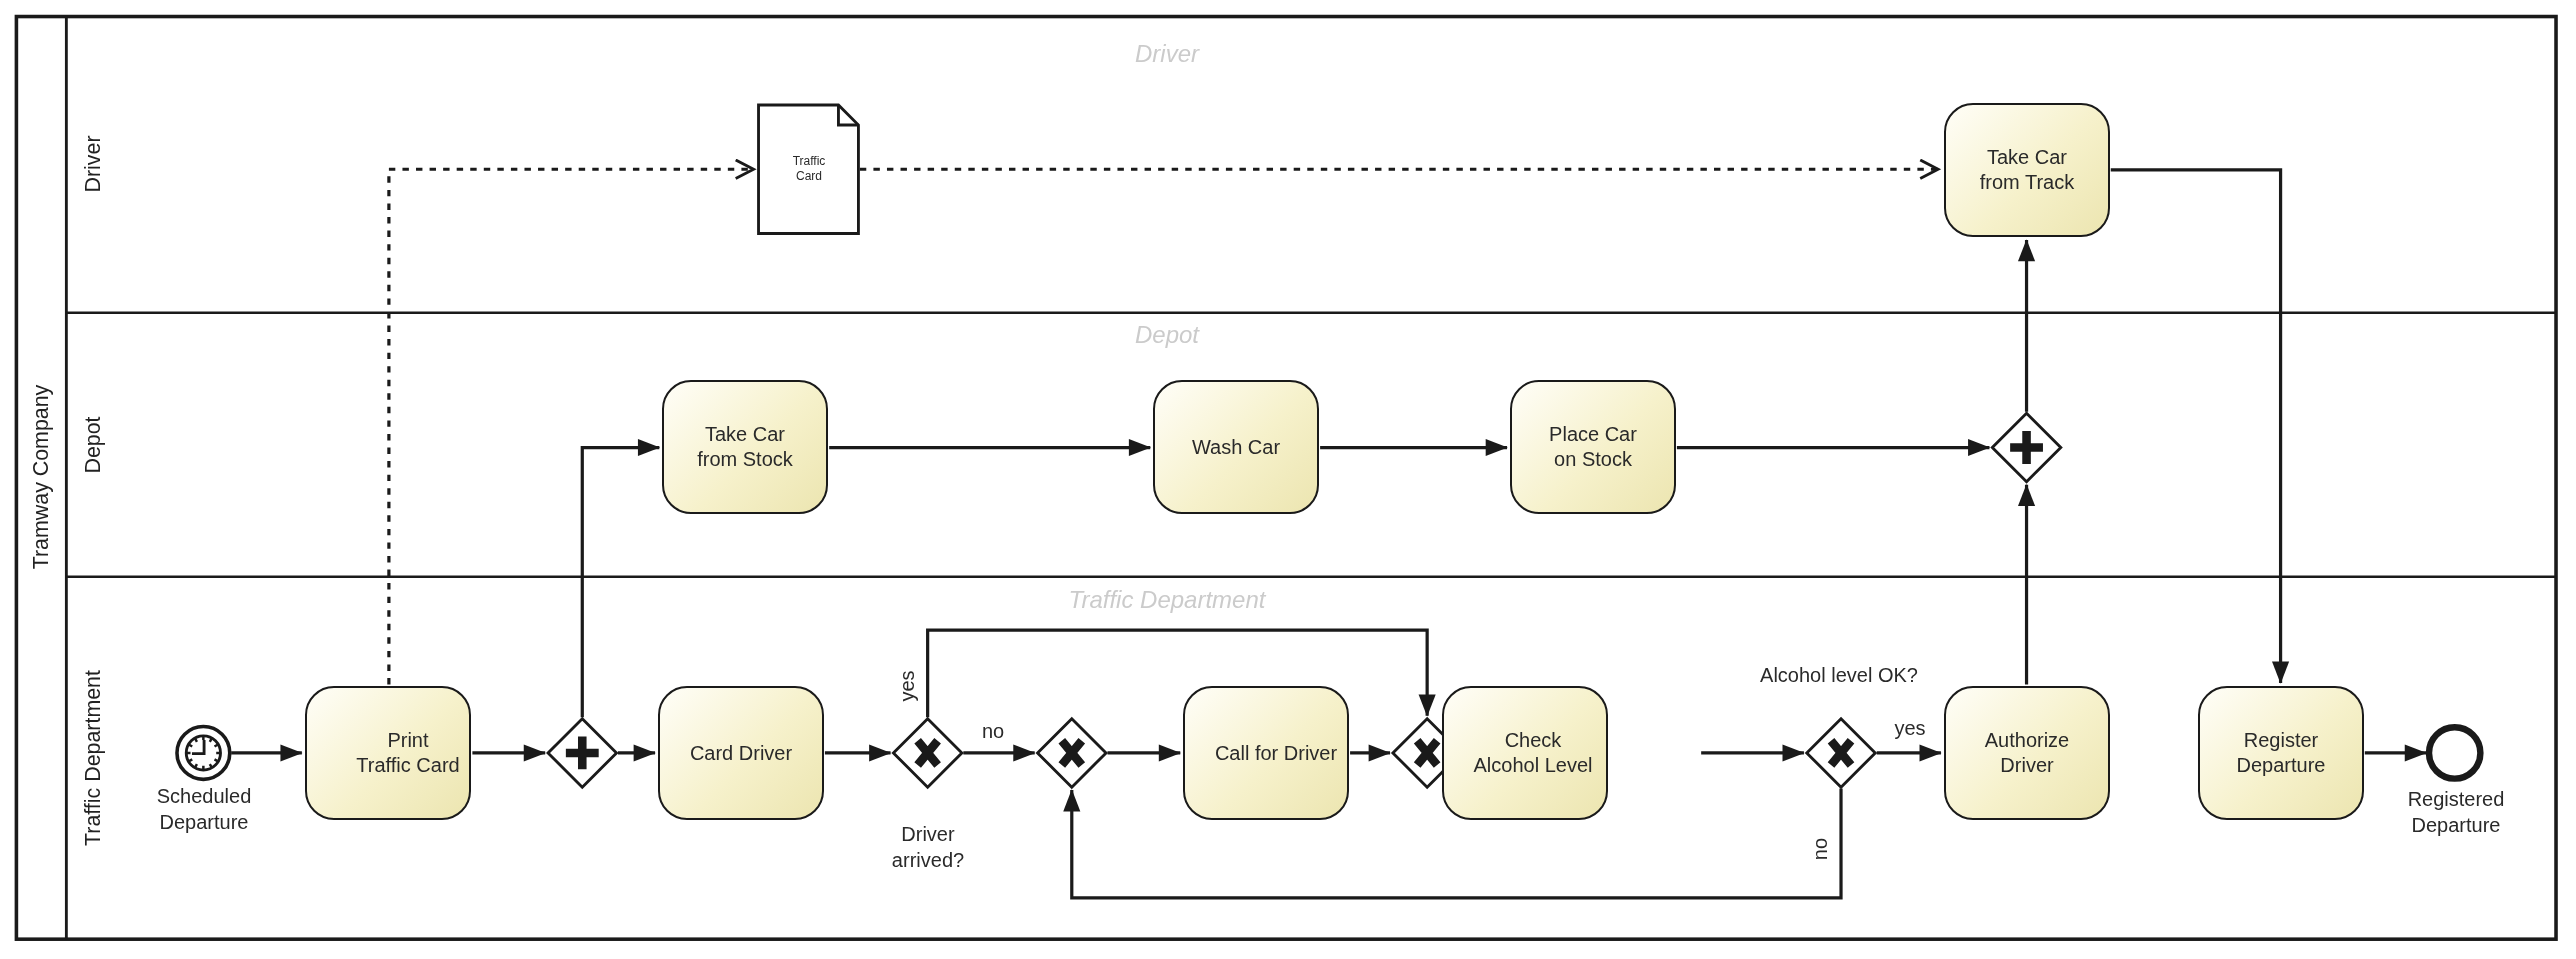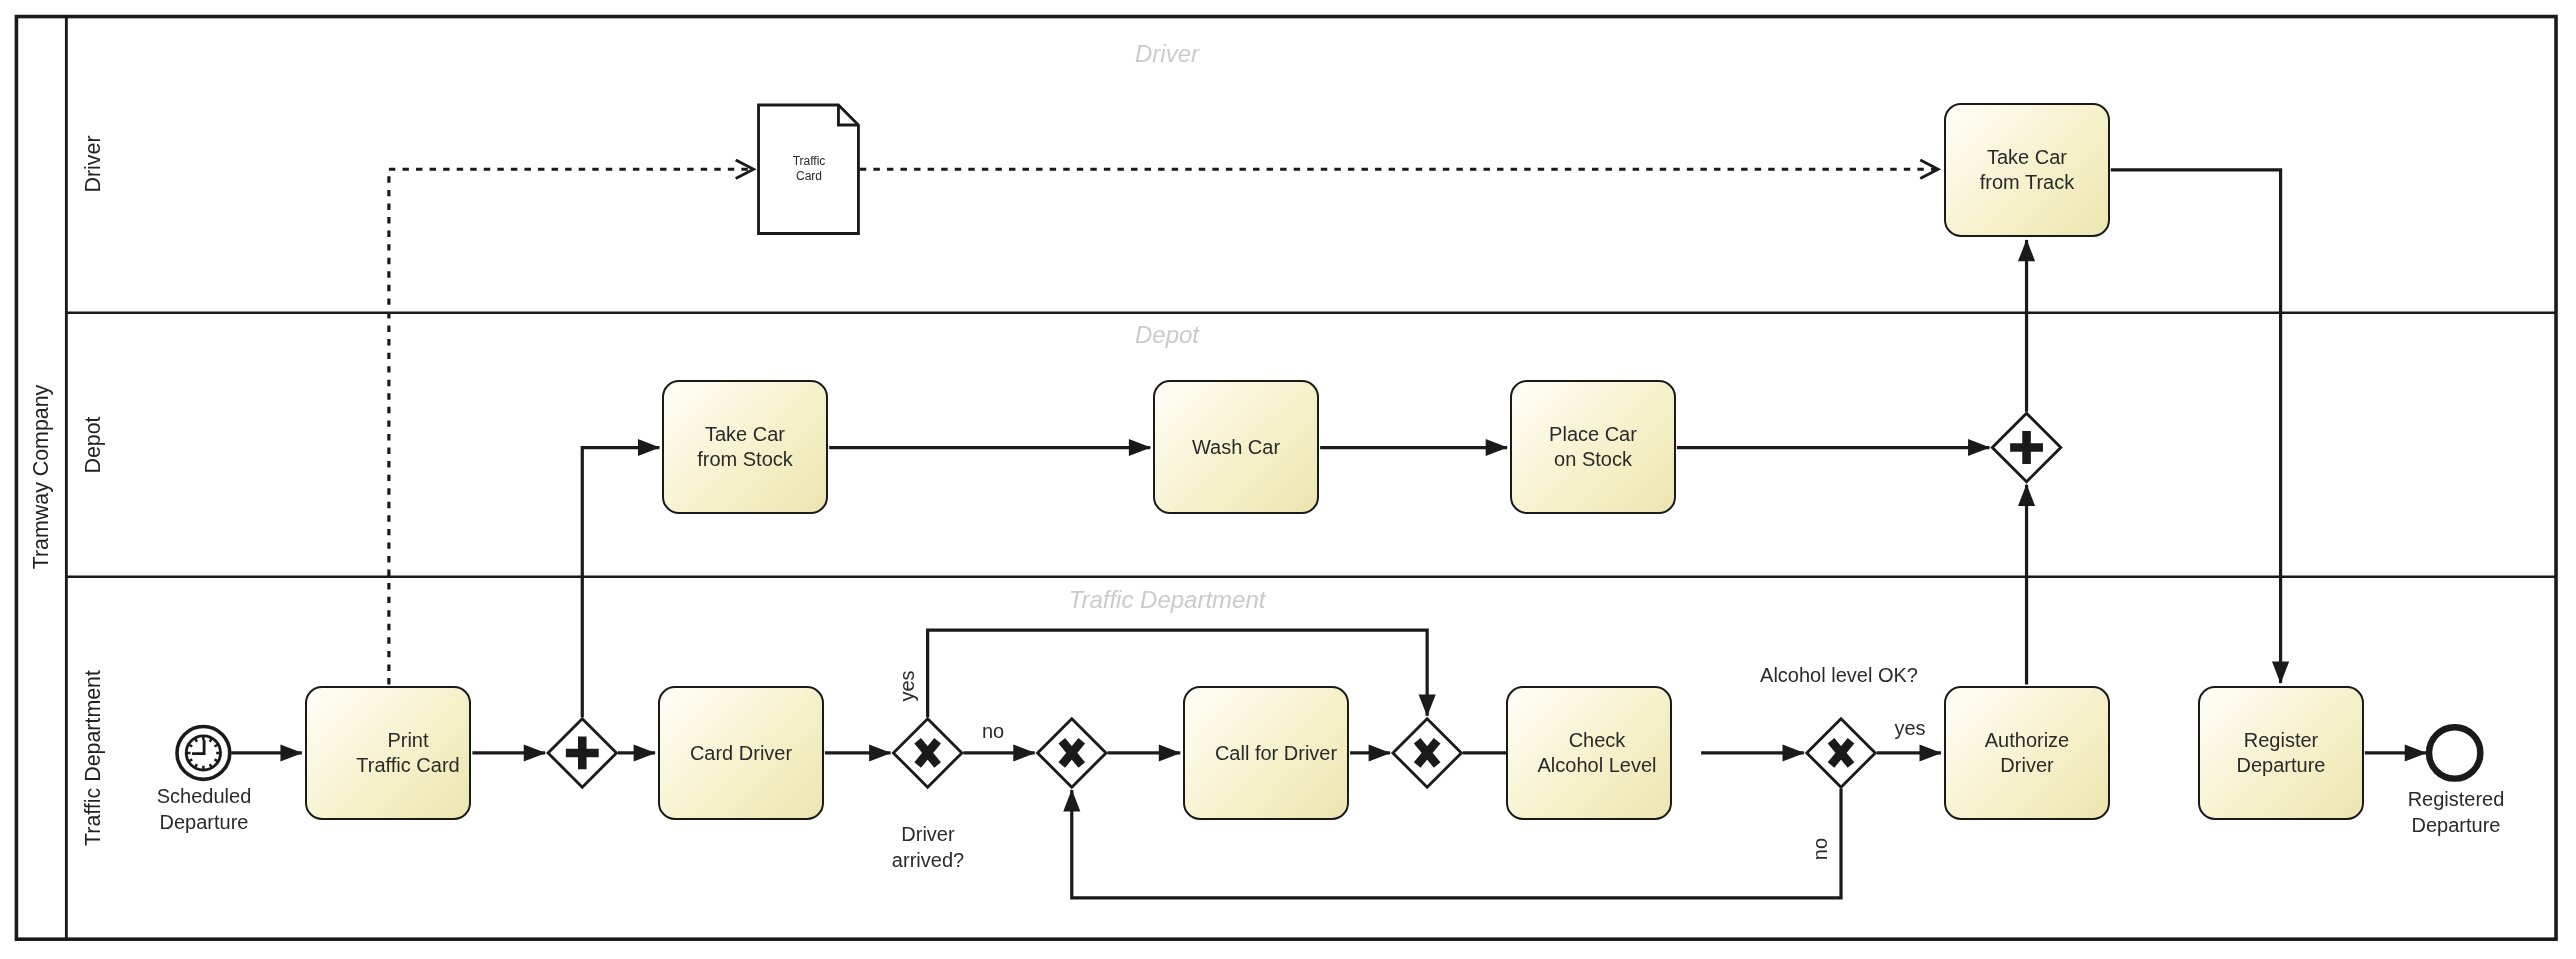--- a/index.html
+++ b/index.html
@@ -10,21 +10,21 @@
     color:#2a2a2a;
     overflow:hidden;
     background:#ffffff;
   }
   .stage svg{position:absolute;left:0;top:0;}
   .task{
     position:absolute;
     width:166px;height:134px;
     box-sizing:border-box;
     border:2.9px solid #1a1a1a;
-    border-radius:17px;
+    border-radius:29px;
     background:linear-gradient(135deg,#fffef8 0%,#f6f1cb 55%,#ece5b0 100%);
     display:flex;align-items:center;justify-content:center;
     text-align:center;font-size:20px;line-height:1.24;
     white-space:pre-line;
   }
   .doc-label{
     position:absolute;
     display:flex;align-items:center;justify-content:center;
     text-align:center;font-size:12px;line-height:1.24;white-space:pre-line;
   }
@@ -151,21 +151,21 @@
   <div class="task" style="left:662px;top:380px;">Take Car
 from Stock</div>
   <div class="task" style="left:1153px;top:380px;">Wash Car</div>
   <div class="task" style="left:1510px;top:380px;">Place Car
 on Stock</div>
 
   <div class="task" style="left:305px;top:686px;padding-left:40px;">Print
 Traffic Card</div>
   <div class="task" style="left:658px;top:686px;">Card Driver</div>
   <div class="task" style="left:1183px;top:686px;padding-left:20px;">Call for Driver</div>
-  <div class="task" style="left:1506px;top:686px;padding-left:16px;">Check
+  <div class="task" style="left:1442px;top:686px;padding-left:16px;">Check
 Alcohol Level</div>
   <div class="task" style="left:1944px;top:686px;">Authorize
 Driver</div>
   <div class="task" style="left:2198px;top:686px;">Register
 Departure</div>
 
   <div class="doc-label" style="left:759px;top:105px;width:100px;height:128px;">Traffic
 Card</div>
 
   <div class="elabel" style="left:204px;top:810px;">Scheduled

